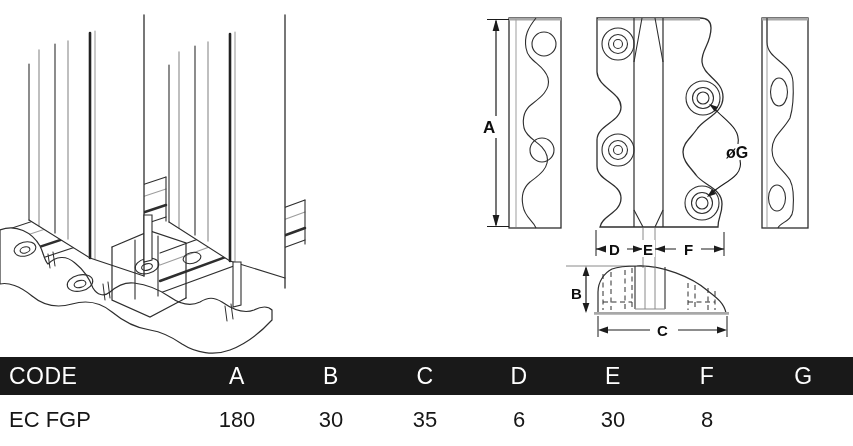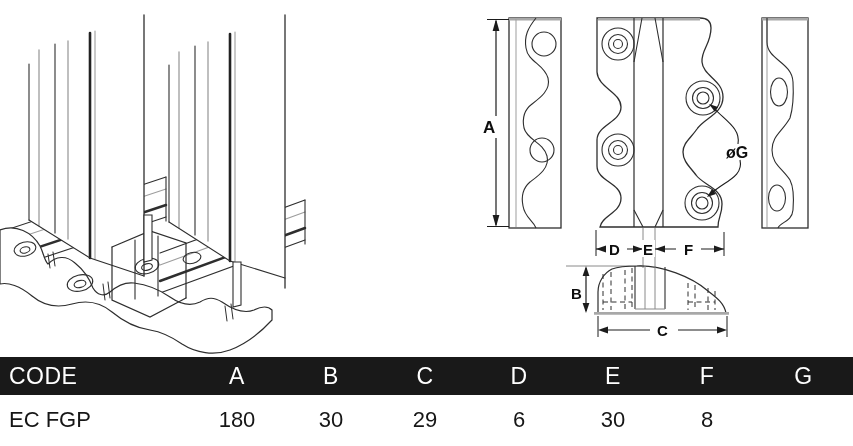--- a/index.html
+++ b/index.html
@@ -212,19 +212,19 @@
       <div class="cell">C</div>
       <div class="cell">D</div>
       <div class="cell">E</div>
       <div class="cell">F</div>
       <div class="cell">G</div>
     </div>
     <div class="trow">
       <div class="cell-code">EC FGP</div>
       <div class="cell">180</div>
       <div class="cell">30</div>
-      <div class="cell">29</div>
+      <div class="cell">35</div>
       <div class="cell">6</div>
       <div class="cell">30</div>
       <div class="cell">8</div>
     </div>
   </div>
 </div>
 
 </body></html>

